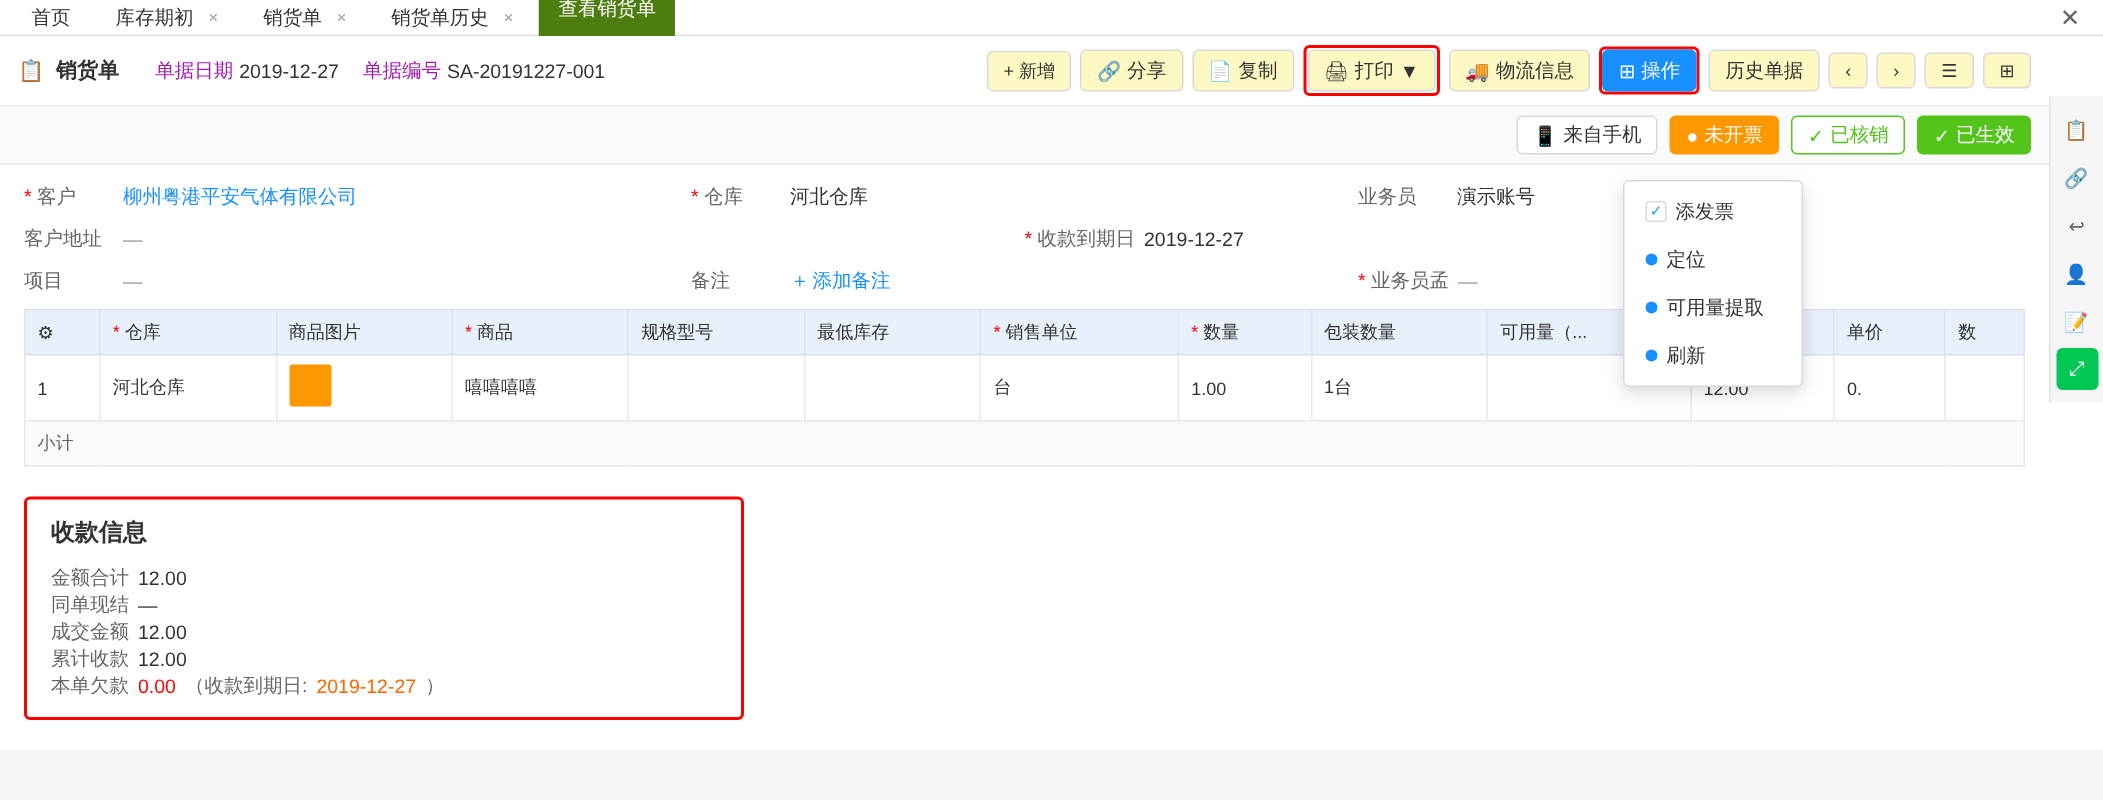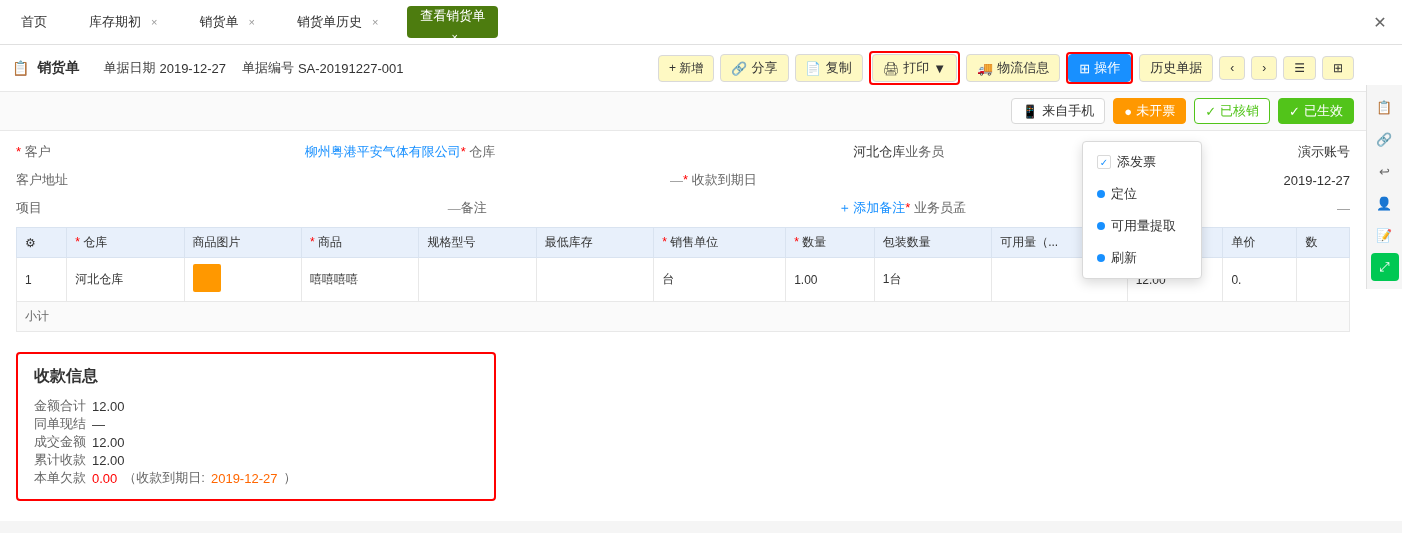--- a/index.html
+++ b/index.html
@@ -1,21 +1,21 @@
 <!DOCTYPE html>
 <html><head>
   <meta charset="utf-8">
   <style>
     * { box-sizing: border-box; margin: 0; padding: 0; font-family: 'Microsoft YaHei', '微软雅黑', Arial, sans-serif; font-size: 13px; }
     body { background: #f5f5f5; width: 1402px; min-height: 533px; overflow: hidden; }
 
     
     .tab-bar {
       display: flex; align-items: center; background: #fff; border-bottom: 1px solid #e0e0e0;
-      height: 45px; padding: 0 8px; gap: 16px; position: relative;
+      height: 24px; padding: 0 8px; gap: 4px; position: relative;
     }
     .tab-item {
       display: flex; align-items: center; padding: 0 12px; height: 32px; border-radius: 4px 4px 0 0;
       cursor: pointer; font-size: 13px; color: #333; gap: 6px; border: 1px solid transparent;
     }
     .tab-item.green-active { background: #4d7c0f; color: #fff; border-radius: 4px; flex-direction: column; }
     .tab-close { font-size: 11px; color: #999; cursor: pointer; margin-left: 4px; }
     .tab-bar-right { margin-left: auto; }
     .close-btn { width: 28px; height: 28px; display: flex; align-items: center; justify-content: center; cursor: pointer; color: #666; font-size: 16px; }
 
@@ -25,21 +25,21 @@
     
     .toolbar {
       display: flex; align-items: center; padding: 6px 12px; background: #fff;
       border-bottom: 1px solid #e8e8e8; gap: 8px;
     }
     .toolbar-left { display: flex; align-items: center; gap: 8px; }
     .doc-icon { color: #1890ff; font-size: 14px; }
     .doc-title { font-size: 14px; font-weight: bold; color: #333; }
     .doc-meta { display: flex; align-items: center; gap: 16px; margin-left: 16px; }
     .doc-meta-item { display: flex; align-items: center; gap: 4px; color: #333; }
-    .doc-meta-label { color: #404040; }
+    .doc-meta-label { color: #a21caf; }
     .toolbar-right { margin-left: auto; display: flex; align-items: center; gap: 6px; }
     .toolbar-btn {
       display: flex; align-items: center; gap: 4px; padding: 4px 10px; border: 1px solid #d9d9d9;
       border-radius: 4px; cursor: pointer; color: #333; background: #fef9c3; font-size: 12px; white-space: nowrap;
     }
     .toolbar-btn.active-op { background: #1890ff; color: #fff; border-color: #1890ff; }
 
     
     .action-row {
       display: flex; align-items: center; padding: 6px 12px; background: #fafafa;
@@ -47,21 +47,21 @@
     }
     .action-btn {
       display: flex; align-items: center; gap: 4px; padding: 3px 10px; border: 1px solid #d9d9d9;
       border-radius: 4px; cursor: pointer; font-size: 12px; background: #fff; color: #333;
     }
     .action-btn.green { background: #52c41a; color: #fff; border-color: #52c41a; }
 
     
     .form-area { padding: 12px 16px; background: #fff; }
     .form-row { display: flex; align-items: center; gap: 0; margin-bottom: 10px; }
-    .form-field { display: flex; align-items: center; gap: 6px; flex: 1; justify-content: space-between; }
+    .form-field { display: flex; align-items: center; gap: 6px; flex: 1; }
     .form-label { color: #666; white-space: nowrap; min-width: 60px; }
     .form-label.required::before { content: '* '; color: red; }
     .form-value { color: #333; }
     .form-value.link { color: #1890ff; cursor: pointer; }
     .form-dash { color: #999; }
     .add-note-btn { color: #1890ff; cursor: pointer; font-size: 12px; display: flex; align-items: center; gap: 2px; }
 
     
     .data-table { width: 100%; border-collapse: collapse; margin-top: 8px; }
     .data-table thead tr { background: #e8f0fb; }

